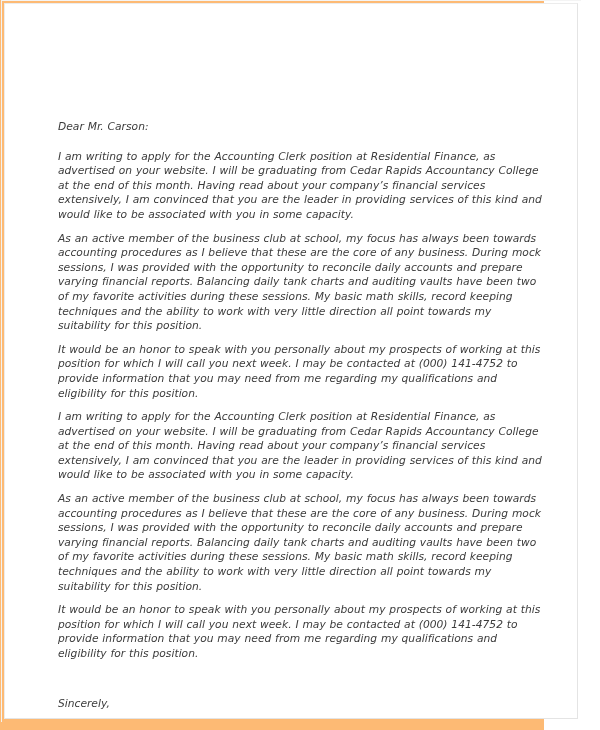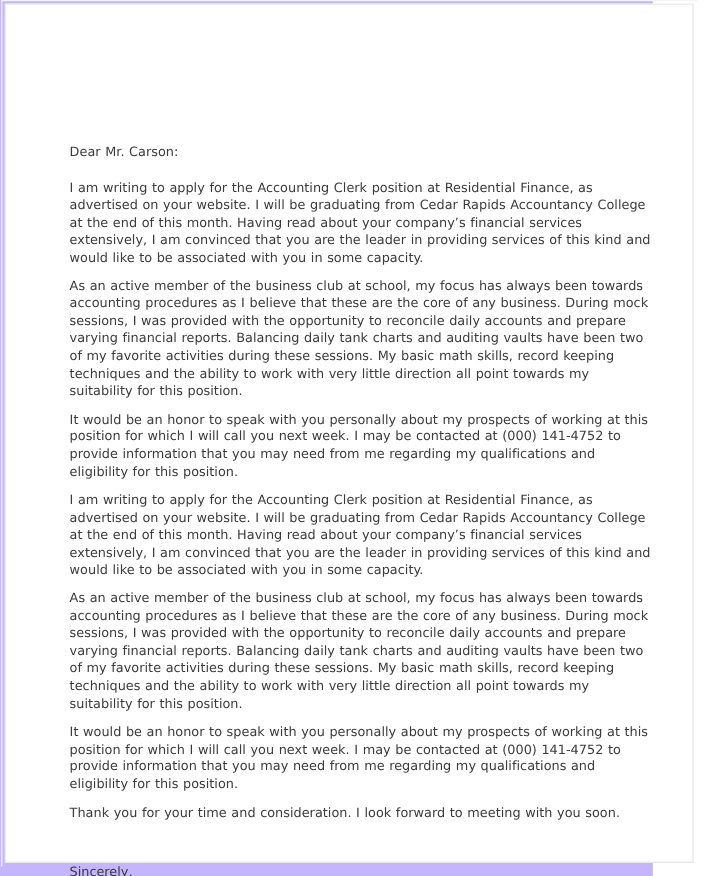--- a/index.html
+++ b/index.html
@@ -12,21 +12,22 @@
     height: 730px;
     overflow: hidden;
     font-family: "DejaVu Sans", sans-serif;
   }
 
   #page {
     position: relative;
     width: 544px;
     height: 730px;
     box-sizing: border-box;
-    background: #c4b5fd;
+    background: #fdba74;
+    font-style: italic;
   }
 
   
   #page-frame {
     position: absolute;
     left: 4px;
     top: 3px;
     width: 574px;
     height: 716px;
     box-sizing: border-box;
@@ -103,21 +104,20 @@
     <p class="para">As an active member of the business club at school, my focus has always been towards accounting procedures as I believe that these are the core of any business. During mock sessions, I was provided with the opportunity to reconcile daily accounts and prepare varying financial reports. Balancing daily tank charts and auditing vaults have been two of my favorite activities during these sessions. My basic math skills, record keeping techniques and the ability to work with very little direction all point towards my suitability for this position.</p>
 
     <p class="para">It would be an honor to speak with you personally about my prospects of working at this position for which I will call you next week. I may be contacted at (000) 141-4752 to provide information that you may need from me regarding my qualifications and eligibility for this position.</p>
 
     <p class="para">I am writing to apply for the Accounting Clerk position at Residential Finance, as advertised on your website. I will be graduating from Cedar Rapids Accountancy College at the end of this month. Having read about your company’s financial services extensively, I am convinced that you are the leader in providing services of this kind and would like to be associated with you in some capacity.</p>
 
     <p class="para">As an active member of the business club at school, my focus has always been towards accounting procedures as I believe that these are the core of any business. During mock sessions, I was provided with the opportunity to reconcile daily accounts and prepare varying financial reports. Balancing daily tank charts and auditing vaults have been two of my favorite activities during these sessions. My basic math skills, record keeping techniques and the ability to work with very little direction all point towards my suitability for this position.</p>
 
     <p class="para">It would be an honor to speak with you personally about my prospects of working at this position for which I will call you next week. I may be contacted at (000) 141-4752 to provide information that you may need from me regarding my qualifications and eligibility for this position.</p>
 
-    <p class="para thanks">Thank you for your time and consideration. I look forward to meeting with you soon.</p>
 
     <div class="closing-block">
       <p class="closing-line">Sincerely,</p>
 
     </div>
 
   </div>
 </div>
 
 </body></html>

